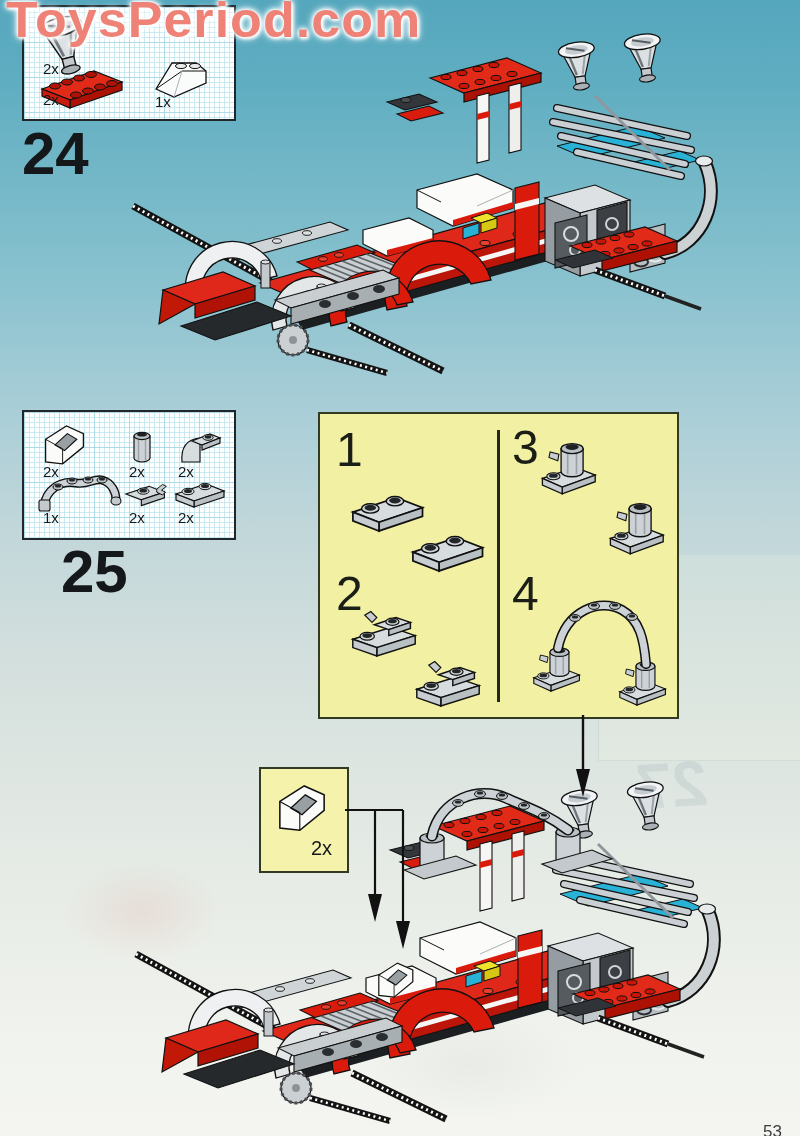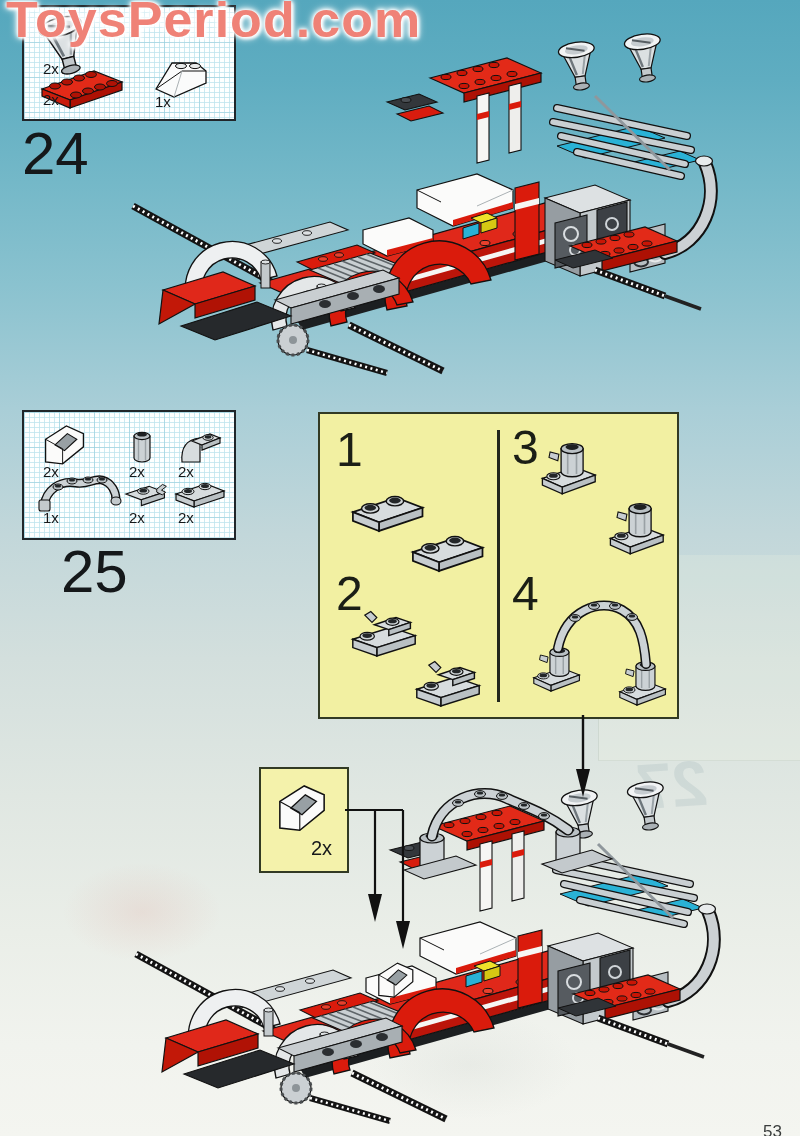--- a/index.html
+++ b/index.html
@@ -22,21 +22,21 @@
     position:absolute;z-index:20;border:2px solid #20262a;
     background-color:#fdffff;
     background-image:
       linear-gradient(rgba(150,205,220,.55) 1px,transparent 1px),
       linear-gradient(90deg,rgba(150,205,220,.55) 1px,transparent 1px),
       linear-gradient(rgba(190,228,238,.8) 1px,transparent 1px),
       linear-gradient(90deg,rgba(190,228,238,.8) 1px,transparent 1px);
     background-size:35px 35px,35px 35px,5px 5px,5px 5px;
   }
   .count{position:absolute;font-size:15px;color:#15181a;z-index:5;}
-  .stepnum{position:absolute;z-index:20;font-size:60px;font-weight:normal;color:#15181a;line-height:1;}
+  .stepnum{position:absolute;z-index:20;font-size:60px;font-weight:bold;color:#15181a;line-height:1;}
   .yellow-box{position:absolute;z-index:20;background:#f2f0a2;border:2.5px solid #323a24;}
   .sub-num{position:absolute;font-size:48px;font-weight:400;color:#1b1e16;line-height:1;}
   .divider{position:absolute;background:#23271c;width:2.5px;}
   .callout-box{position:absolute;z-index:22;background:#f4f2ab;border:2px solid #323a24;}
   .callout-count{position:absolute;font-size:20px;color:#15181a;}
   .pagenum{position:absolute;z-index:30;font-size:17px;color:#3a3d3c;}
   .ghost-num{
     position:absolute;z-index:2;font-size:64px;font-weight:bold;color:#7d98a0;
     opacity:.16;transform:scaleX(-1) rotate(4deg);
   }

